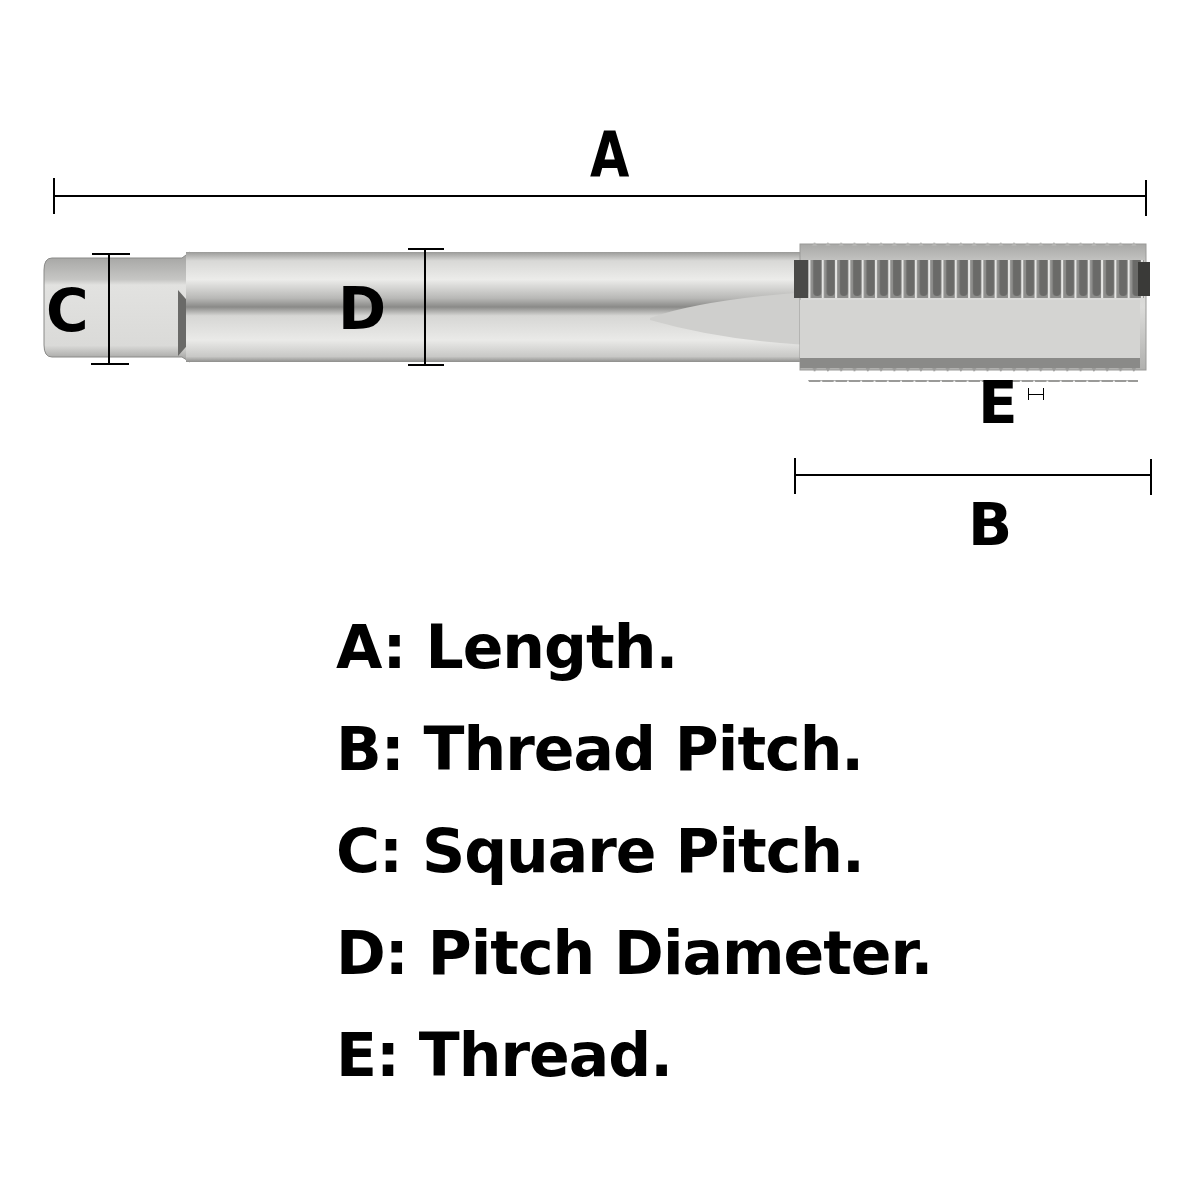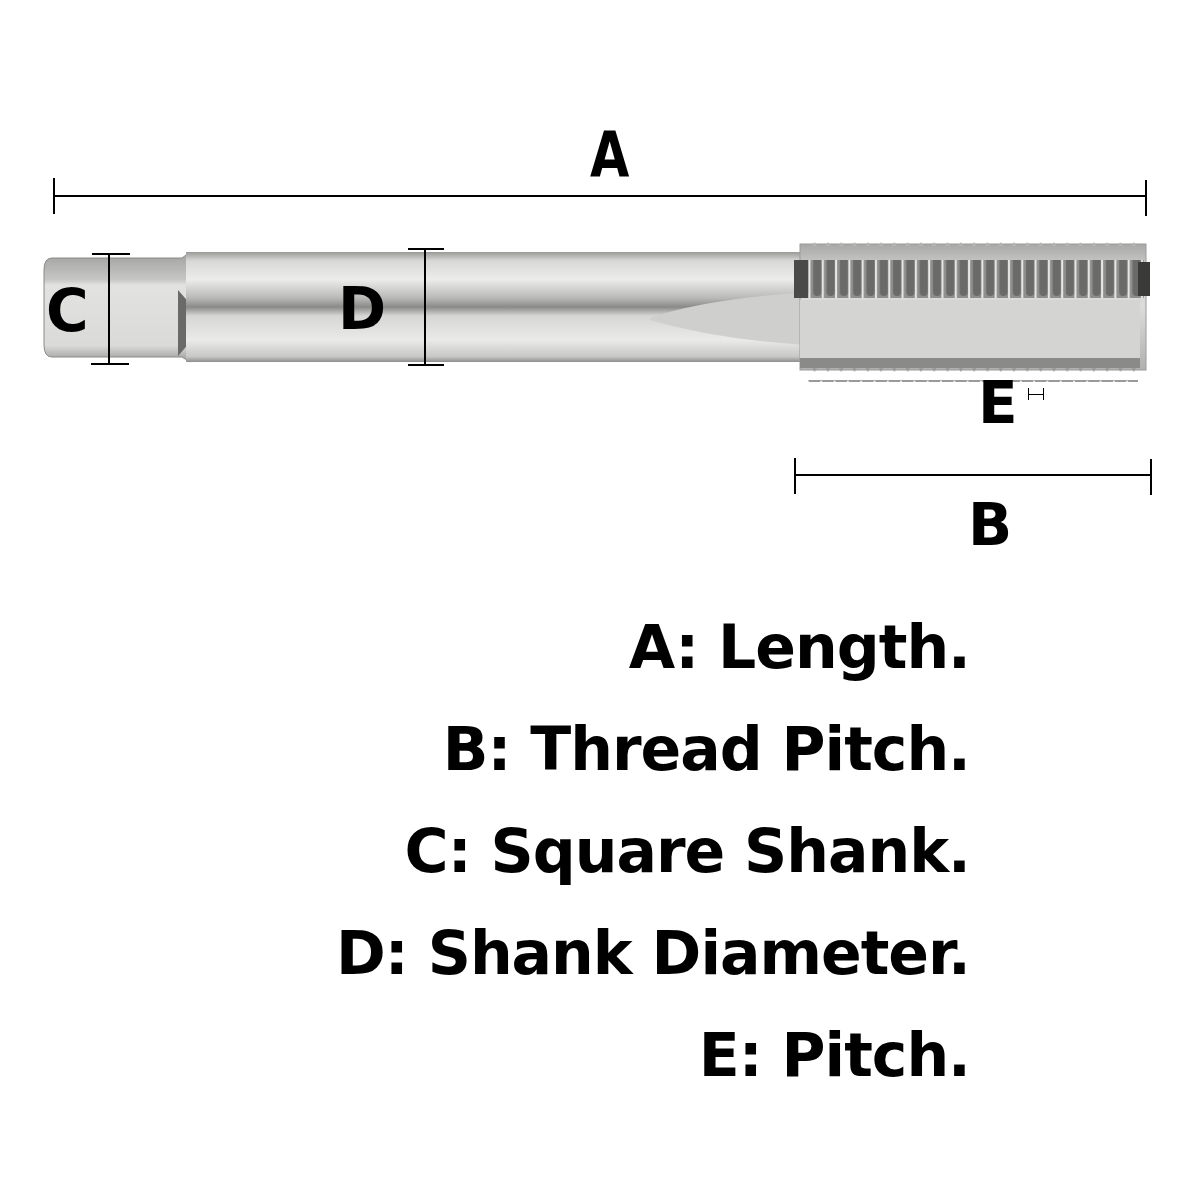--- a/index.html
+++ b/index.html
@@ -2,21 +2,21 @@
 <html><head>
 <meta charset="utf-8">
 <style>
   html, body { margin:0; padding:0; background:#ffffff; }
   body { width:1200px; height:1200px; position:relative; overflow:hidden; font-family:"DejaVu Sans", sans-serif; }
   .abs { position:absolute; }
   .dimlabel { position:absolute; font-family:"DejaVu Sans", sans-serif; font-weight:bold; color:#000; line-height:1; }
   .hline { position:absolute; height:3px; background:#000; }
   .vtick { position:absolute; width:2px; background:#000; }
   .legend { position:absolute; left:336px; top:596px; }
-  .legend-item { font-family:"DejaVu Sans", sans-serif; font-weight:bold; font-size:60px; color:#000; height:102px; line-height:102px; white-space:nowrap; letter-spacing:-1px;text-align:right; }
+  .legend-item { font-family:"DejaVu Sans", sans-serif; font-weight:bold; font-size:60px; color:#000; height:102px; line-height:102px; white-space:nowrap; letter-spacing:-1px; }
   #tap { position:absolute; left:0; top:0; }
 </style>
 </head>
 <body>
 
 <svg id="tap" width="1200" height="600" viewBox="0 0 1200 600">
   <defs>
     <linearGradient id="steel" x1="0" y1="0" x2="0" y2="1">
       <stop offset="0" stop-color="#9a9a98"></stop>
       <stop offset="0.08" stop-color="#d8d8d6"></stop>
@@ -96,16 +96,16 @@
 </div>
 
 <div class="hline" style="left:795px; top:474px; width:356px; height:2px;"></div>
 <div class="vtick" style="left:794px; top:458px; height:36px;"></div>
 <div class="vtick" style="left:1150px; top:459px; height:36px;"></div>
 <div class="dimlabel" style="left:968px; top:496px; font-size:58px;">B</div>
 
 <div class="legend">
   <div class="legend-item">A: Length.</div>
   <div class="legend-item">B: Thread Pitch.</div>
-  <div class="legend-item">C: Square Shank.</div>
-  <div class="legend-item">D: Shank Diameter.</div>
-  <div class="legend-item">E: Pitch.</div>
+  <div class="legend-item">C: Square Pitch.</div>
+  <div class="legend-item">D: Pitch Diameter.</div>
+  <div class="legend-item">E: Thread.</div>
 </div>
 
 </body></html>

